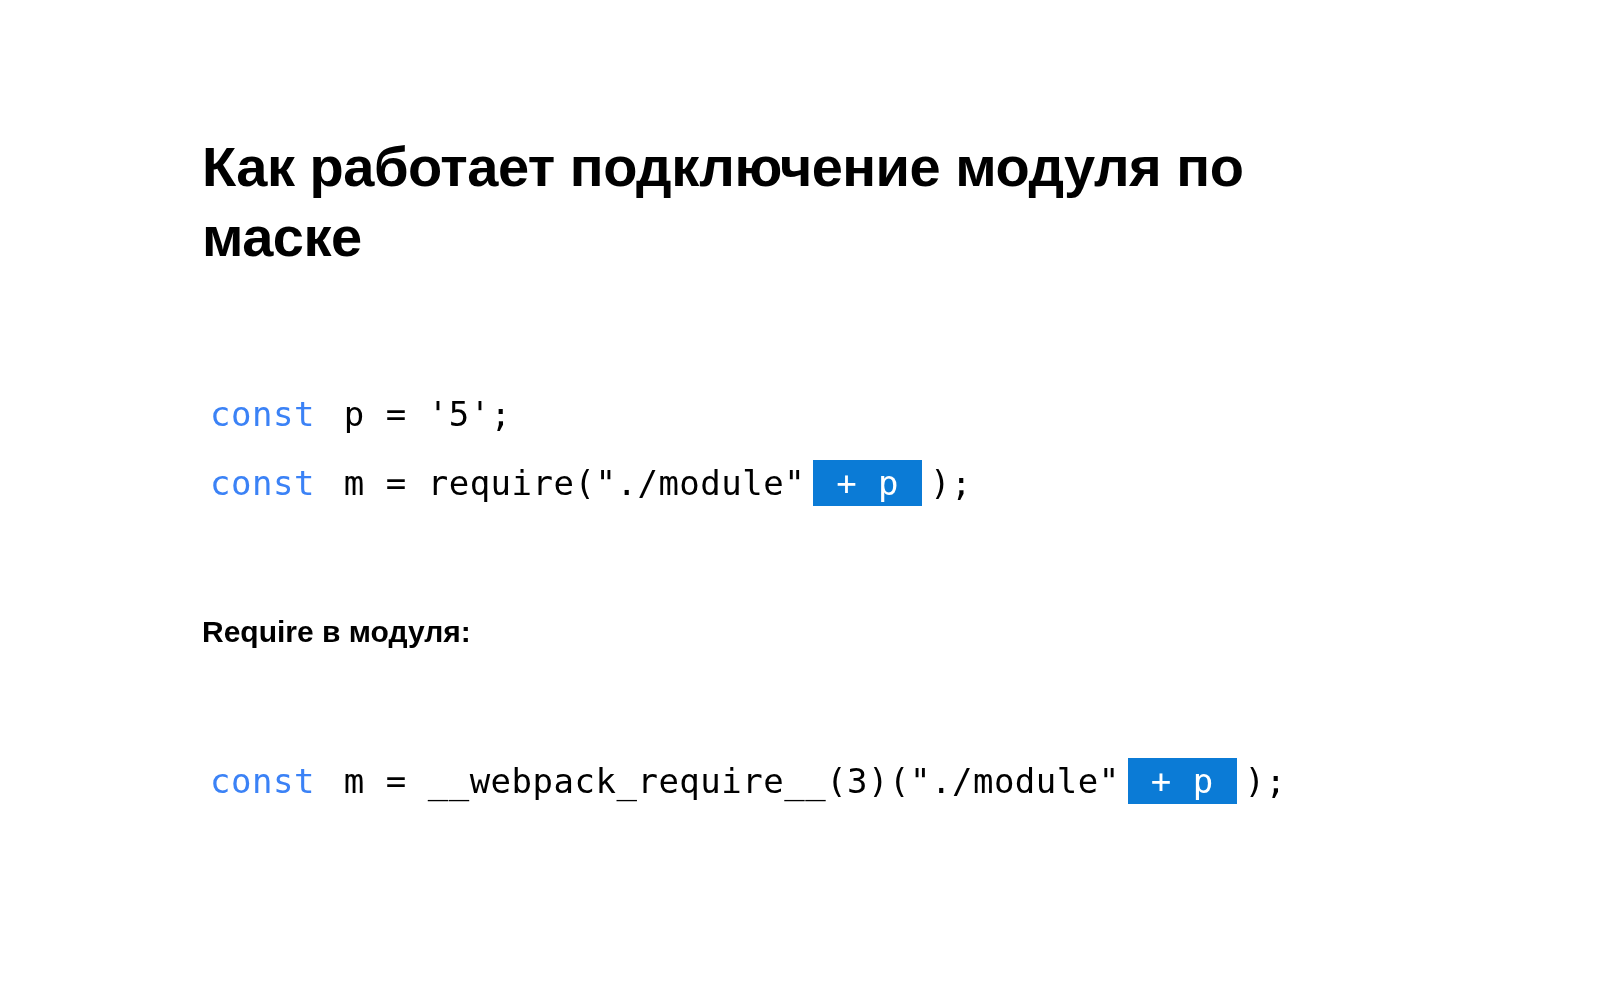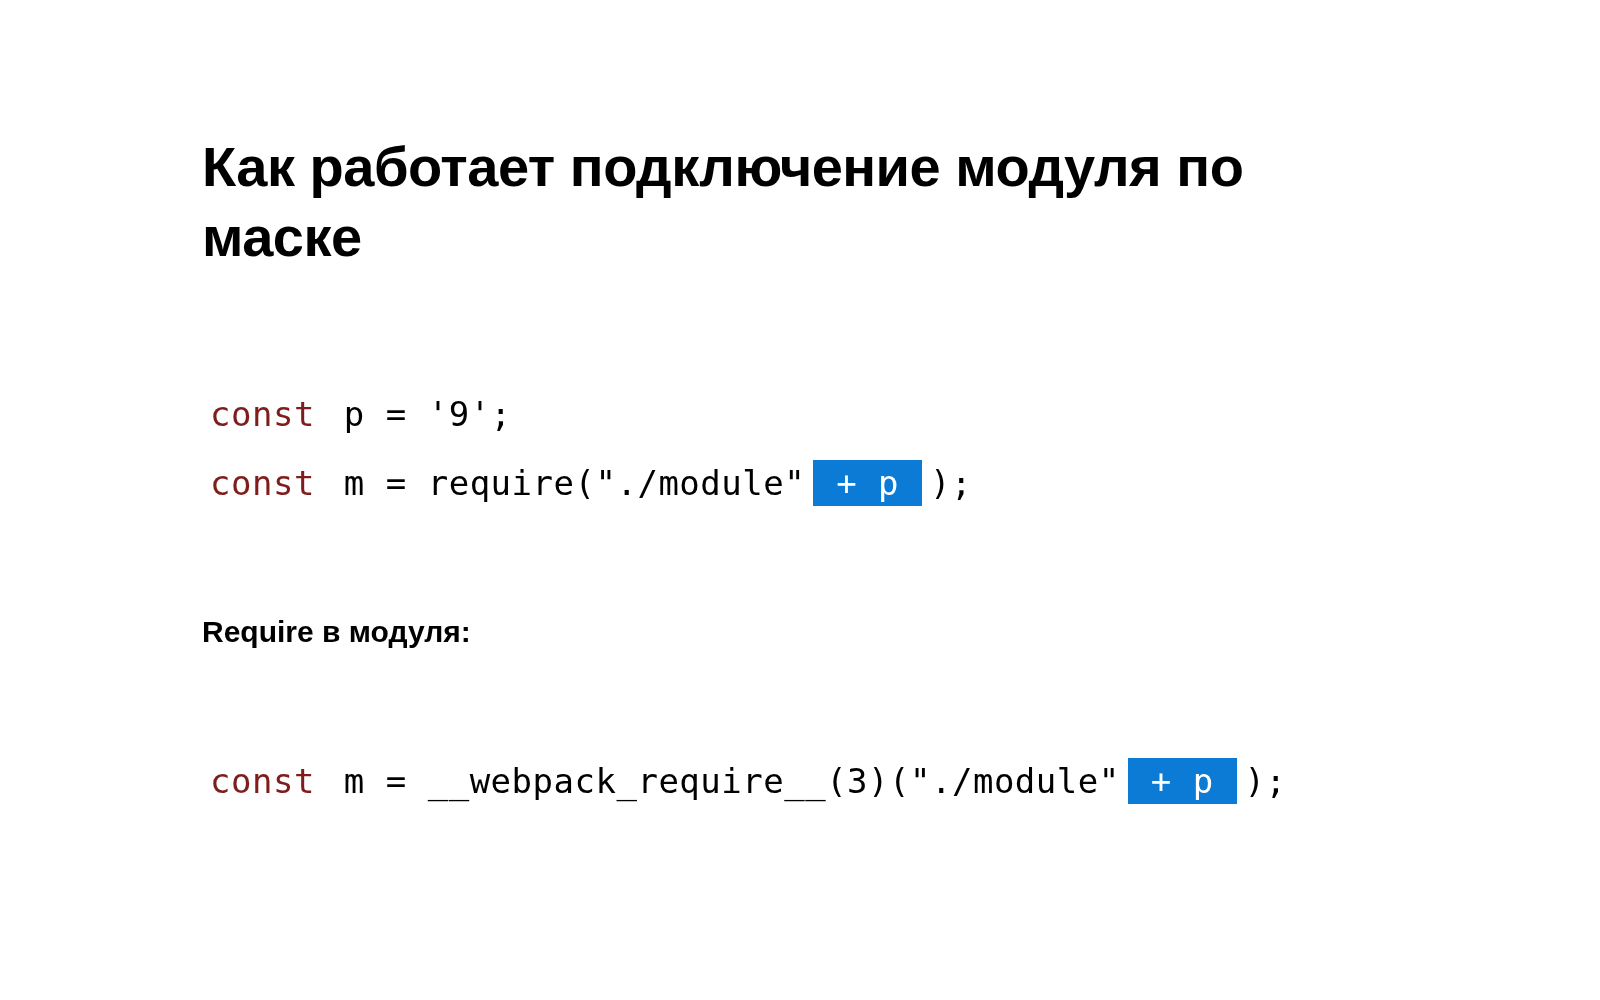--- a/index.html
+++ b/index.html
@@ -21,40 +21,40 @@
     .code-block {
       font-family: "SFMono-Regular", Menlo, Monaco, Consolas, monospace;
       font-size: 34px;
       line-height: 1.9;
       font-weight: 400;
       letter-spacing: 0.5px;
     }
     .code-line {
       white-space: pre;
     }
-    .kw { color: #7f1d1d; }
+    .kw { color: #3b82f6; }
     .hl {
       background: #0b7bd6;
       color: #ffffff;
       padding: 3px 2px;
     }
     .subhead {
       font-size: 30px;
       font-weight: 800;
       margin-top: 100px;
       margin-bottom: 100px;
     }
   </style>
 </head>
 <body>
 
 <h1 class="title">Как работает подключение модуля по маске</h1>
 
 <div class="code-block">
-  <div class="code-line"><span class="kw">const</span><span> p = '9';</span></div>
+  <div class="code-line"><span class="kw">const</span><span> p = '5';</span></div>
   <div class="code-line"><span class="kw">const</span><span> m = require("./module"</span><span class="hl"> + p </span><span>);</span></div>
 </div>
 
 <div class="subhead">Require в модуля:</div>
 
 <div class="code-block">
   <div class="code-line"><span class="kw">const</span><span> m = __webpack_require__(3)("./module"</span><span class="hl"> + p </span><span>);</span></div>
 </div>
 
 </body></html>

